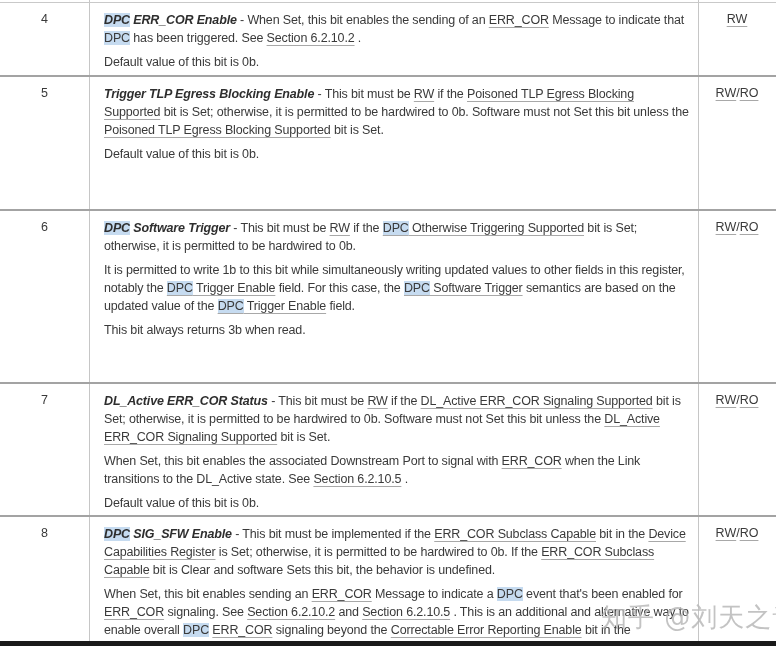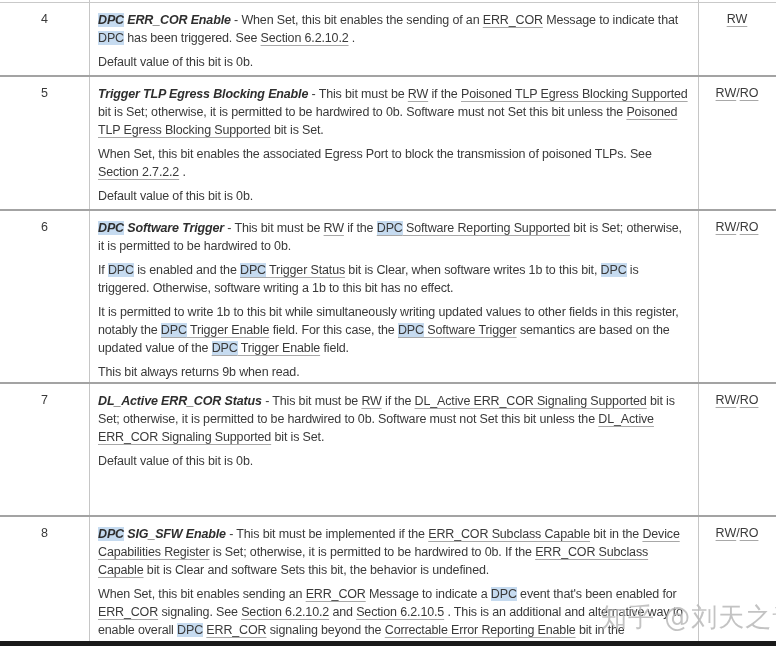--- a/index.html
+++ b/index.html
@@ -19,21 +19,21 @@
   .rows{position:absolute;top:2px;left:0;width:776px;}
   .row{display:flex;border-top:2px solid #a3a3a3;overflow:hidden;}
   .row:nth-child(1){border-top:1px solid #c9c9c9;height:72px;}
   .row:nth-child(2){height:132px;}
   .row:nth-child(3){height:171px;}
   .row:nth-child(4){height:131px;}
   .row:nth-child(5){height:124px;}
 
   .cell-bit{width:89px;text-align:center;padding-top:9px;box-sizing:border-box;
     font-size:12.5px;overflow:hidden;}
-  .cell-desc{width:609px;box-sizing:border-box;padding:8px 9px 0 9px;overflow:hidden;}
+  .cell-desc{width:609px;box-sizing:border-box;padding:8px 9px 0 15px;overflow:hidden;}
   .cell-attr{flex:1;text-align:center;padding-top:9px;box-sizing:border-box;
     font-size:12.5px;overflow:hidden;white-space:nowrap;}
 
   .cell-desc p{margin:0 0 6px 0;font-size:12.5px;line-height:18px;letter-spacing:-0.15px;}
 
   .ttl{font-weight:bold;font-style:italic;color:#2e2e2e;}
   .hl{background:#c6dbf0;}
   .lnk{
     text-decoration:underline;
     text-decoration-color:#a8a8a8;
@@ -65,39 +65,38 @@
         <div class="cell-desc">
           <p><span class="ttl hl">DPC</span><span class="ttl"> ERR_COR Enable</span> - When Set, this bit enables the sending of an <span class="lnk">ERR_COR</span> Message to indicate that <span class="hl">DPC</span> has been triggered. See <span class="lnk">Section 6.2.10.2</span> .</p>
           <p>Default value of this bit is 0b.</p>
         </div>
         <div class="cell-attr"><span class="lnk">RW</span></div>
       </div>
       <div class="row">
         <div class="cell-bit"><span>5</span></div>
         <div class="cell-desc">
           <p><span class="ttl">Trigger TLP Egress Blocking Enable</span> - This bit must be <span class="lnk">RW</span> if the <span class="lnk">Poisoned TLP Egress Blocking Supported</span> bit is Set; otherwise, it is permitted to be hardwired to 0b. Software must not Set this bit unless the <span class="lnk">Poisoned TLP Egress Blocking Supported</span> bit is Set.</p>
-          <p>When Set, this bit enables the associated Egress Port to block the transmission of poisoned TLPs. See <span class="lnk">Section 2.7.2.2</span> .</p>
           <p>Default value of this bit is 0b.</p>
         </div>
         <div class="cell-attr"><span class="lnk">RW</span>/<span class="lnk">RO</span></div>
       </div>
       <div class="row">
         <div class="cell-bit"><span>6</span></div>
         <div class="cell-desc">
-          <p><span class="ttl hl">DPC</span><span class="ttl"> Software Trigger</span> - This bit must be <span class="lnk">RW</span> if the <span class="lnk hl">DPC</span><span class="lnk"> Software Reporting Supported</span> bit is Set; otherwise, it is permitted to be hardwired to 0b.</p>
-          <p>If <span class="hl">DPC</span> is enabled and the <span class="lnk hl">DPC</span><span class="lnk"> Trigger Status</span> bit is Clear, when software writes 1b to this bit, <span class="hl">DPC</span> is triggered. Otherwise, software writing a 1b to this bit has no effect.</p>
+          <p><span class="ttl hl">DPC</span><span class="ttl"> Software Trigger</span> - This bit must be <span class="lnk">RW</span> if the <span class="lnk hl">DPC</span><span class="lnk"> Otherwise Triggering Supported</span> bit is Set; otherwise, it is permitted to be hardwired to 0b.</p>
           <p>It is permitted to write 1b to this bit while simultaneously writing updated values to other fields in this register, notably the <span class="lnk hl">DPC</span><span class="lnk"> Trigger Enable</span> field. For this case, the <span class="lnk hl">DPC</span><span class="lnk"> Software Trigger</span> semantics are based on the updated value of the <span class="lnk hl">DPC</span><span class="lnk"> Trigger Enable</span> field.</p>
-          <p>This bit always returns 9b when read.</p>
+          <p>This bit always returns 3b when read.</p>
         </div>
         <div class="cell-attr"><span class="lnk">RW</span>/<span class="lnk">RO</span></div>
       </div>
       <div class="row">
         <div class="cell-bit"><span>7</span></div>
         <div class="cell-desc">
           <p><span class="ttl">DL_Active ERR_COR Status</span> - This bit must be <span class="lnk">RW</span> if the <span class="lnk">DL_Active ERR_COR Signaling Supported</span> bit is Set; otherwise, it is permitted to be hardwired to 0b. Software must not Set this bit unless the <span class="lnk">DL_Active ERR_COR Signaling Supported</span> bit is Set.</p>
+          <p>When Set, this bit enables the associated Downstream Port to signal with <span class="lnk">ERR_COR</span> when the Link transitions to the DL_Active state. See <span class="lnk">Section 6.2.10.5</span> .</p>
           <p>Default value of this bit is 0b.</p>
         </div>
         <div class="cell-attr"><span class="lnk">RW</span>/<span class="lnk">RO</span></div>
       </div>
       <div class="row">
         <div class="cell-bit"><span>8</span></div>
         <div class="cell-desc">
           <p><span class="ttl hl">DPC</span><span class="ttl"> SIG_SFW Enable</span> - This bit must be implemented if the <span class="lnk">ERR_COR Subclass Capable</span> bit in the <span class="lnk">Device Capabilities Register</span> is Set; otherwise, it is permitted to be hardwired to 0b. If the <span class="lnk">ERR_COR Subclass Capable</span> bit is Clear and software Sets this bit, the behavior is undefined.</p>
           <p>When Set, this bit enables sending an <span class="lnk">ERR_COR</span> Message to indicate a <span class="hl">DPC</span> event that's been enabled for <span class="lnk">ERR_COR</span> signaling. See <span class="lnk">Section 6.2.10.2</span> and <span class="lnk">Section 6.2.10.5</span> . This is an additional and alternative way to enable overall <span class="hl">DPC</span> <span class="lnk">ERR_COR</span> signaling beyond the <span class="lnk">Correctable Error Reporting Enable</span> bit in the</p>
         </div>

